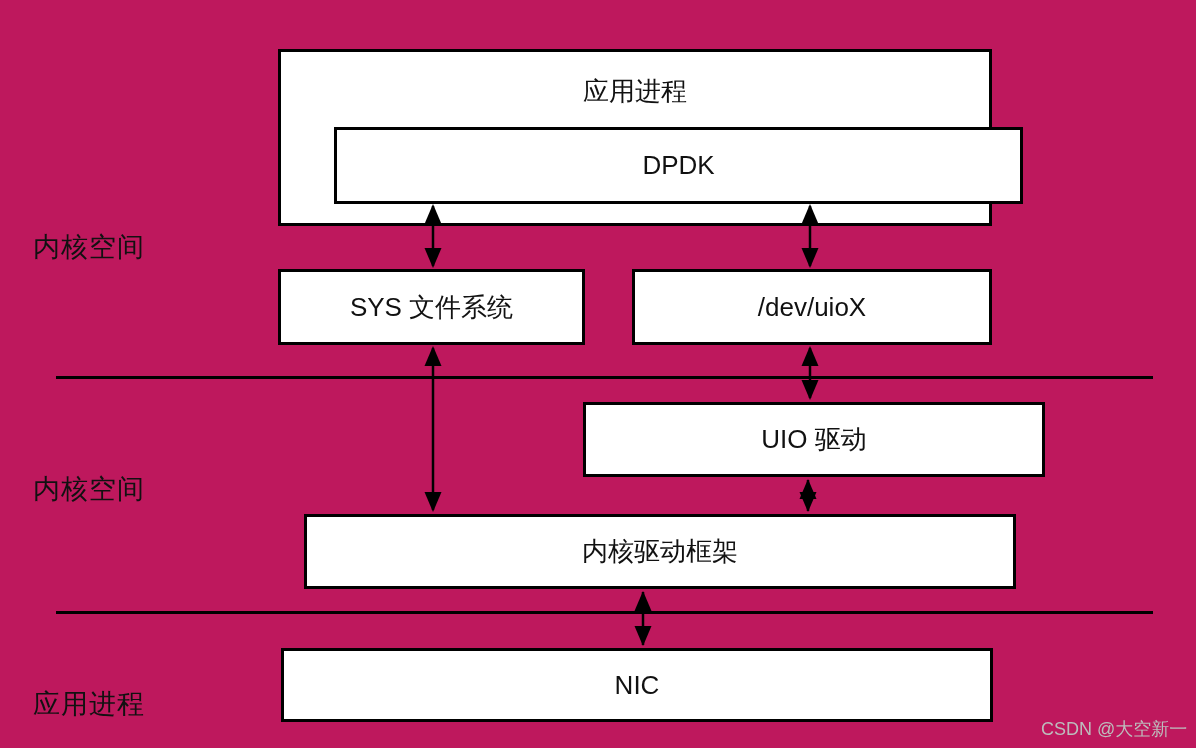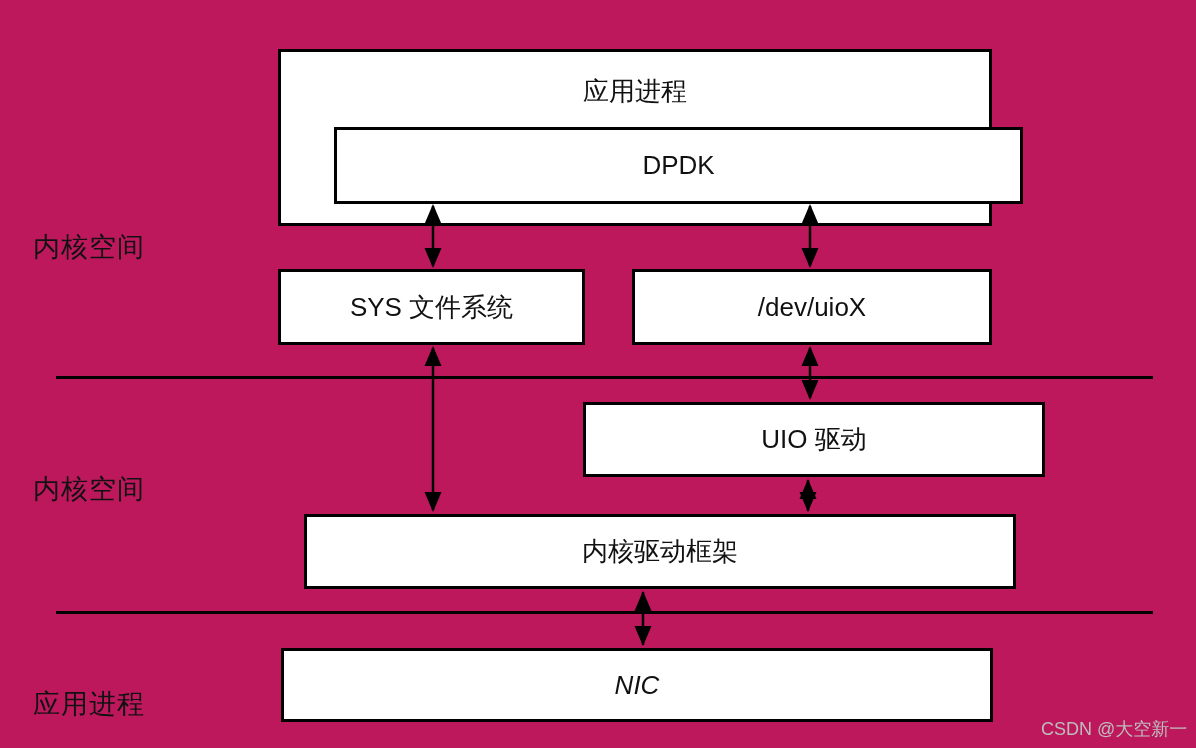--- a/index.html
+++ b/index.html
@@ -29,21 +29,21 @@
   #app-box {
     left: 278px; top: 49px; width: 714px; height: 177px;
     align-items: flex-start;
   }
   #app-box .box-title { padding-top: 22px; }
   #dpdk-box   { left: 334px; top: 127px; width: 689px; height: 77px; }
   #sys-box    { left: 278px; top: 269px; width: 307px; height: 76px; }
   #uiox-box   { left: 632px; top: 269px; width: 360px; height: 76px; }
   #uio-box    { left: 583px; top: 402px; width: 462px; height: 75px; }
   #kframe-box { left: 281px; top: 514px; width: 712px; height: 75px; margin-left: 23px; }
-  #nic-box    { left: 281px; top: 648px; width: 712px; height: 74px; font-style: italic; }
+  #nic-box    { left: 281px; top: 648px; width: 712px; height: 74px; }
 
   .hline {
     position: absolute;
     left: 56px; width: 1097px; height: 3px;
     background: #000000;
   }
   #hline-user-kernel { top: 376px; }
   #hline-kernel-hw   { top: 611px; }
 
   .layer-label {

